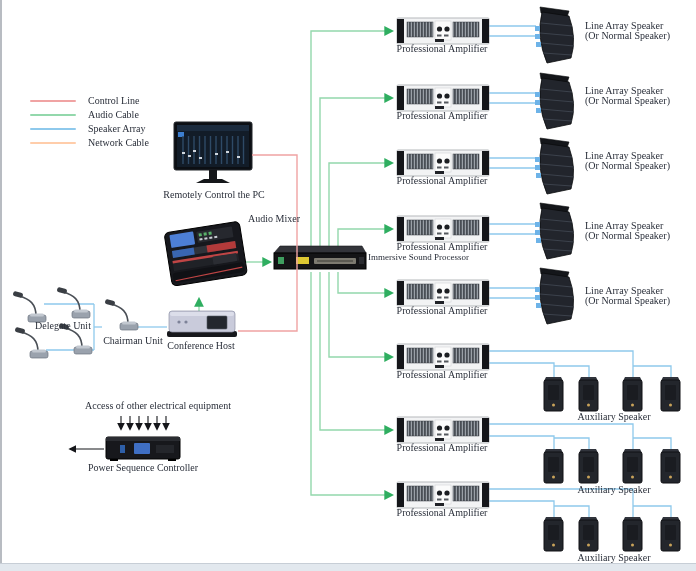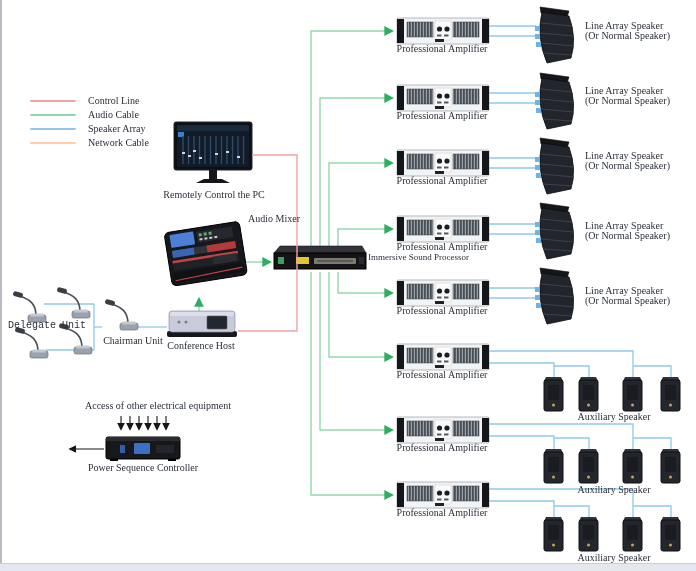--- a/index.html
+++ b/index.html
@@ -277,21 +277,21 @@
   <div class="legend-row" style="left:30px;top:137px;">
     <span class="legend-sw" style="background: rgb(255, 205, 170);"></span>
     <span class="legend-tx">Network Cable</span>
   </div>
 
   <div class="lbl c" style="left:214px;top:190px;">Remotely Control the PC</div>
   <div class="lbl c" style="left:238px;top:214px;margin-left:36px;">Audio Mixer</div>
   <div class="lbl" style="left:368px;top:253px;font-size:9px;">Immersive Sound Processor</div>
   <div class="lbl c" style="left:201px;top:341px;">Conference Host</div>
   <div class="lbl c" style="left:117px;top:336px;margin-left:16px;">Chairman Unit</div>
-  <div class="lbl c" style="left:47px;top:321px;font-family:Liberation Mono, monospace;">Delegate Unit</div>
+  <div class="lbl c" style="left:63px;top:321px;">Delegate Unit</div>
   <div class="lbl c" style="left:158px;top:401px;">Access of other electrical equipment</div>
   <div class="lbl c" style="left:143px;top:463px;">Power Sequence Controller</div>
 
   <div class="lbl c" style="left:442px;top:44px;">Professional Amplifier</div>
   <div class="lbl c" style="left:442px;top:111px;">Professional Amplifier</div>
   <div class="lbl c" style="left:442px;top:176px;">Professional Amplifier</div>
   <div class="lbl c" style="left:442px;top:242px;">Professional Amplifier</div>
   <div class="lbl c" style="left:442px;top:306px;">Professional Amplifier</div>
   <div class="lbl c" style="left:442px;top:370px;">Professional Amplifier</div>
   <div class="lbl c" style="left:442px;top:443px;">Professional Amplifier</div>

